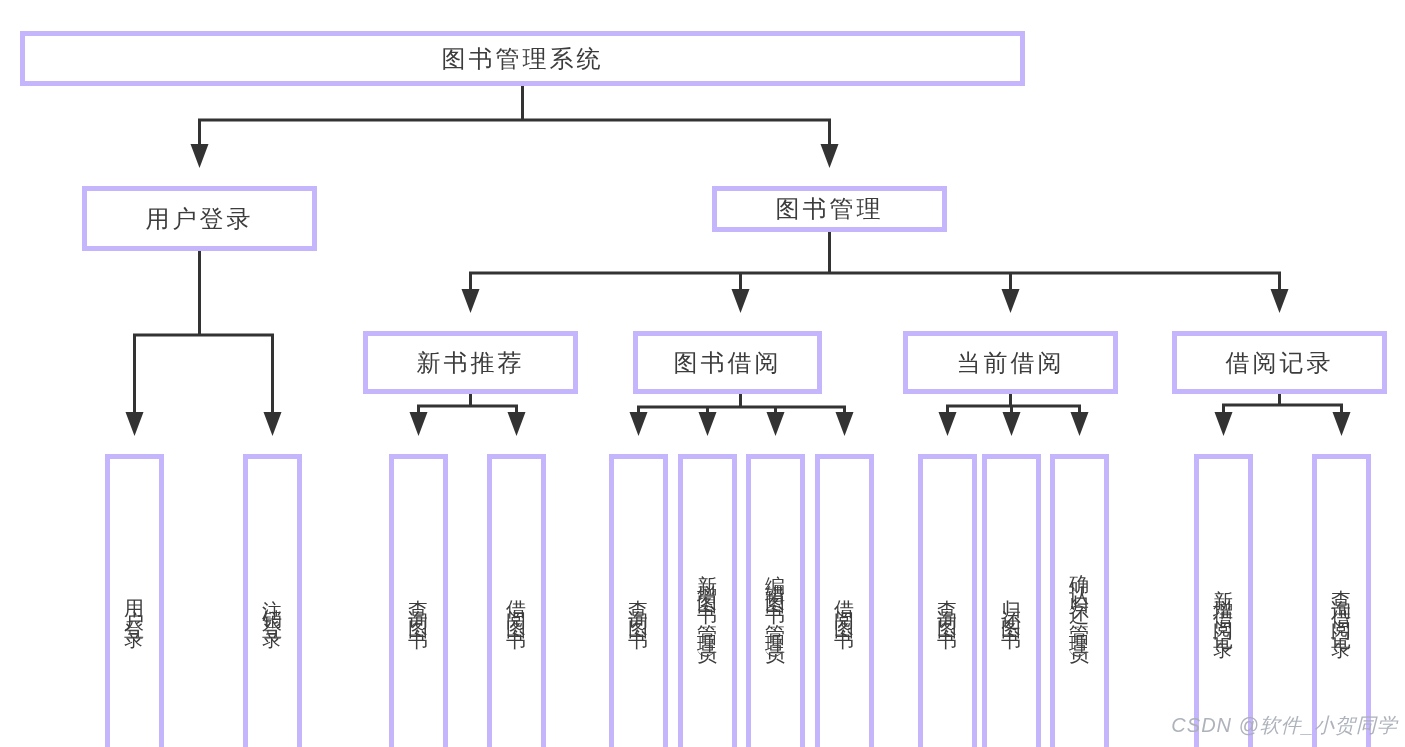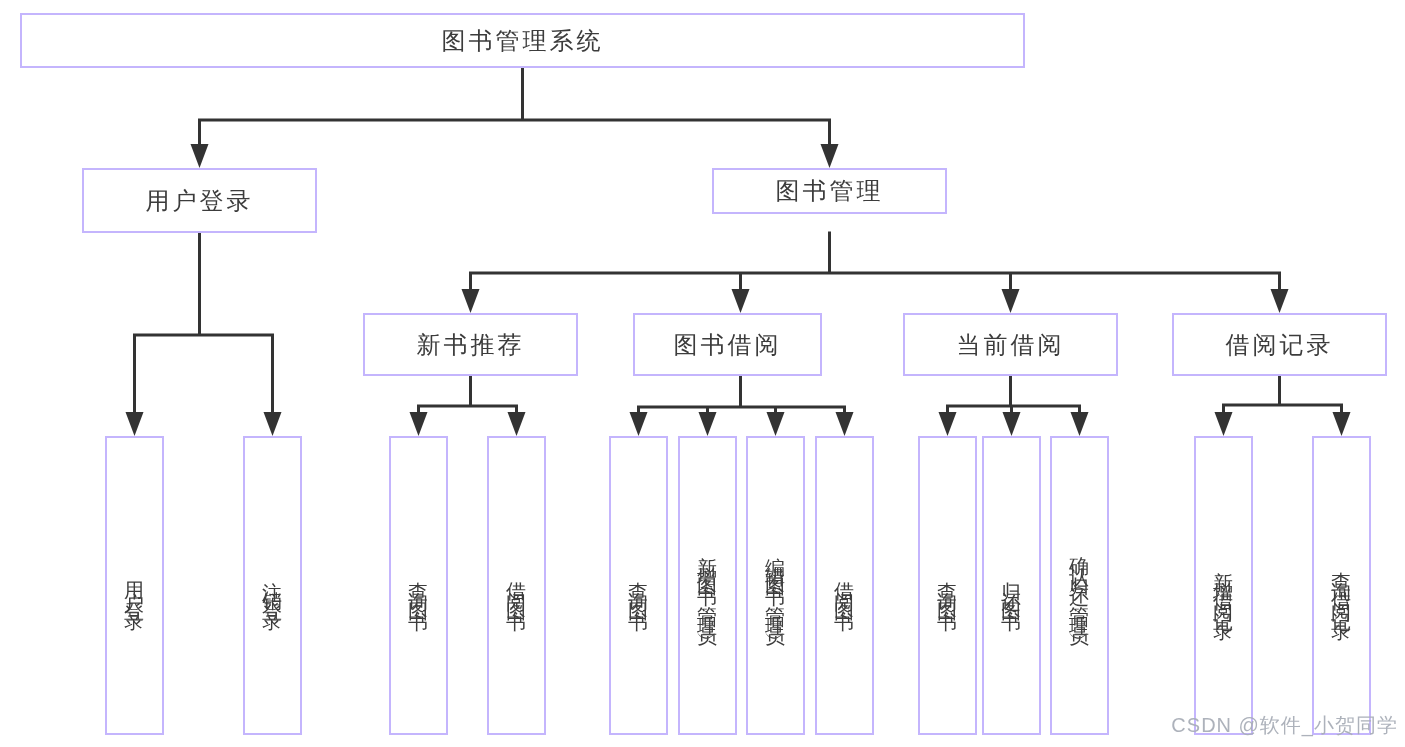--- a/index.html
+++ b/index.html
@@ -19,26 +19,27 @@
     position: absolute;
     left: 0; top: 0;
     width: 1405px;
     height: 747px;
     z-index: 0;
   }
   .node {
     position: absolute;
     box-sizing: border-box;
     background: #ffffff;
-    border: 2px solid #c4b5fd;
+    border: 5px solid #c4b5fd;
     display: flex;
     align-items: center;
     justify-content: center;
     color: #3c3c3c;
     z-index: 1;
+    margin-top: 18px;
   }
   .node.hlabel {
     font-size: 24px;
     letter-spacing: 3px;
   }
   .node.leaf {
     writing-mode: vertical-rl;
     text-orientation: mixed;
     font-size: 20px;
     letter-spacing: 10px;
@@ -46,20 +47,21 @@
   }
   .watermark {
     position: absolute;
     right: 7px;
     bottom: 8px;
     font-size: 20px;
     color: rgba(169, 174, 183, 0.95);
     letter-spacing: 1px;
     z-index: 2;
     white-space: nowrap;
+    font-style: italic;
   }
 </style>
 </head>
 <body>
 
 <div class="stage">
 
   <svg class="connectors" viewBox="0 0 1405 747" xmlns="http://www.w3.org/2000/svg">
     <g stroke="#333333" stroke-width="3" fill="none" stroke-linecap="square">
 

